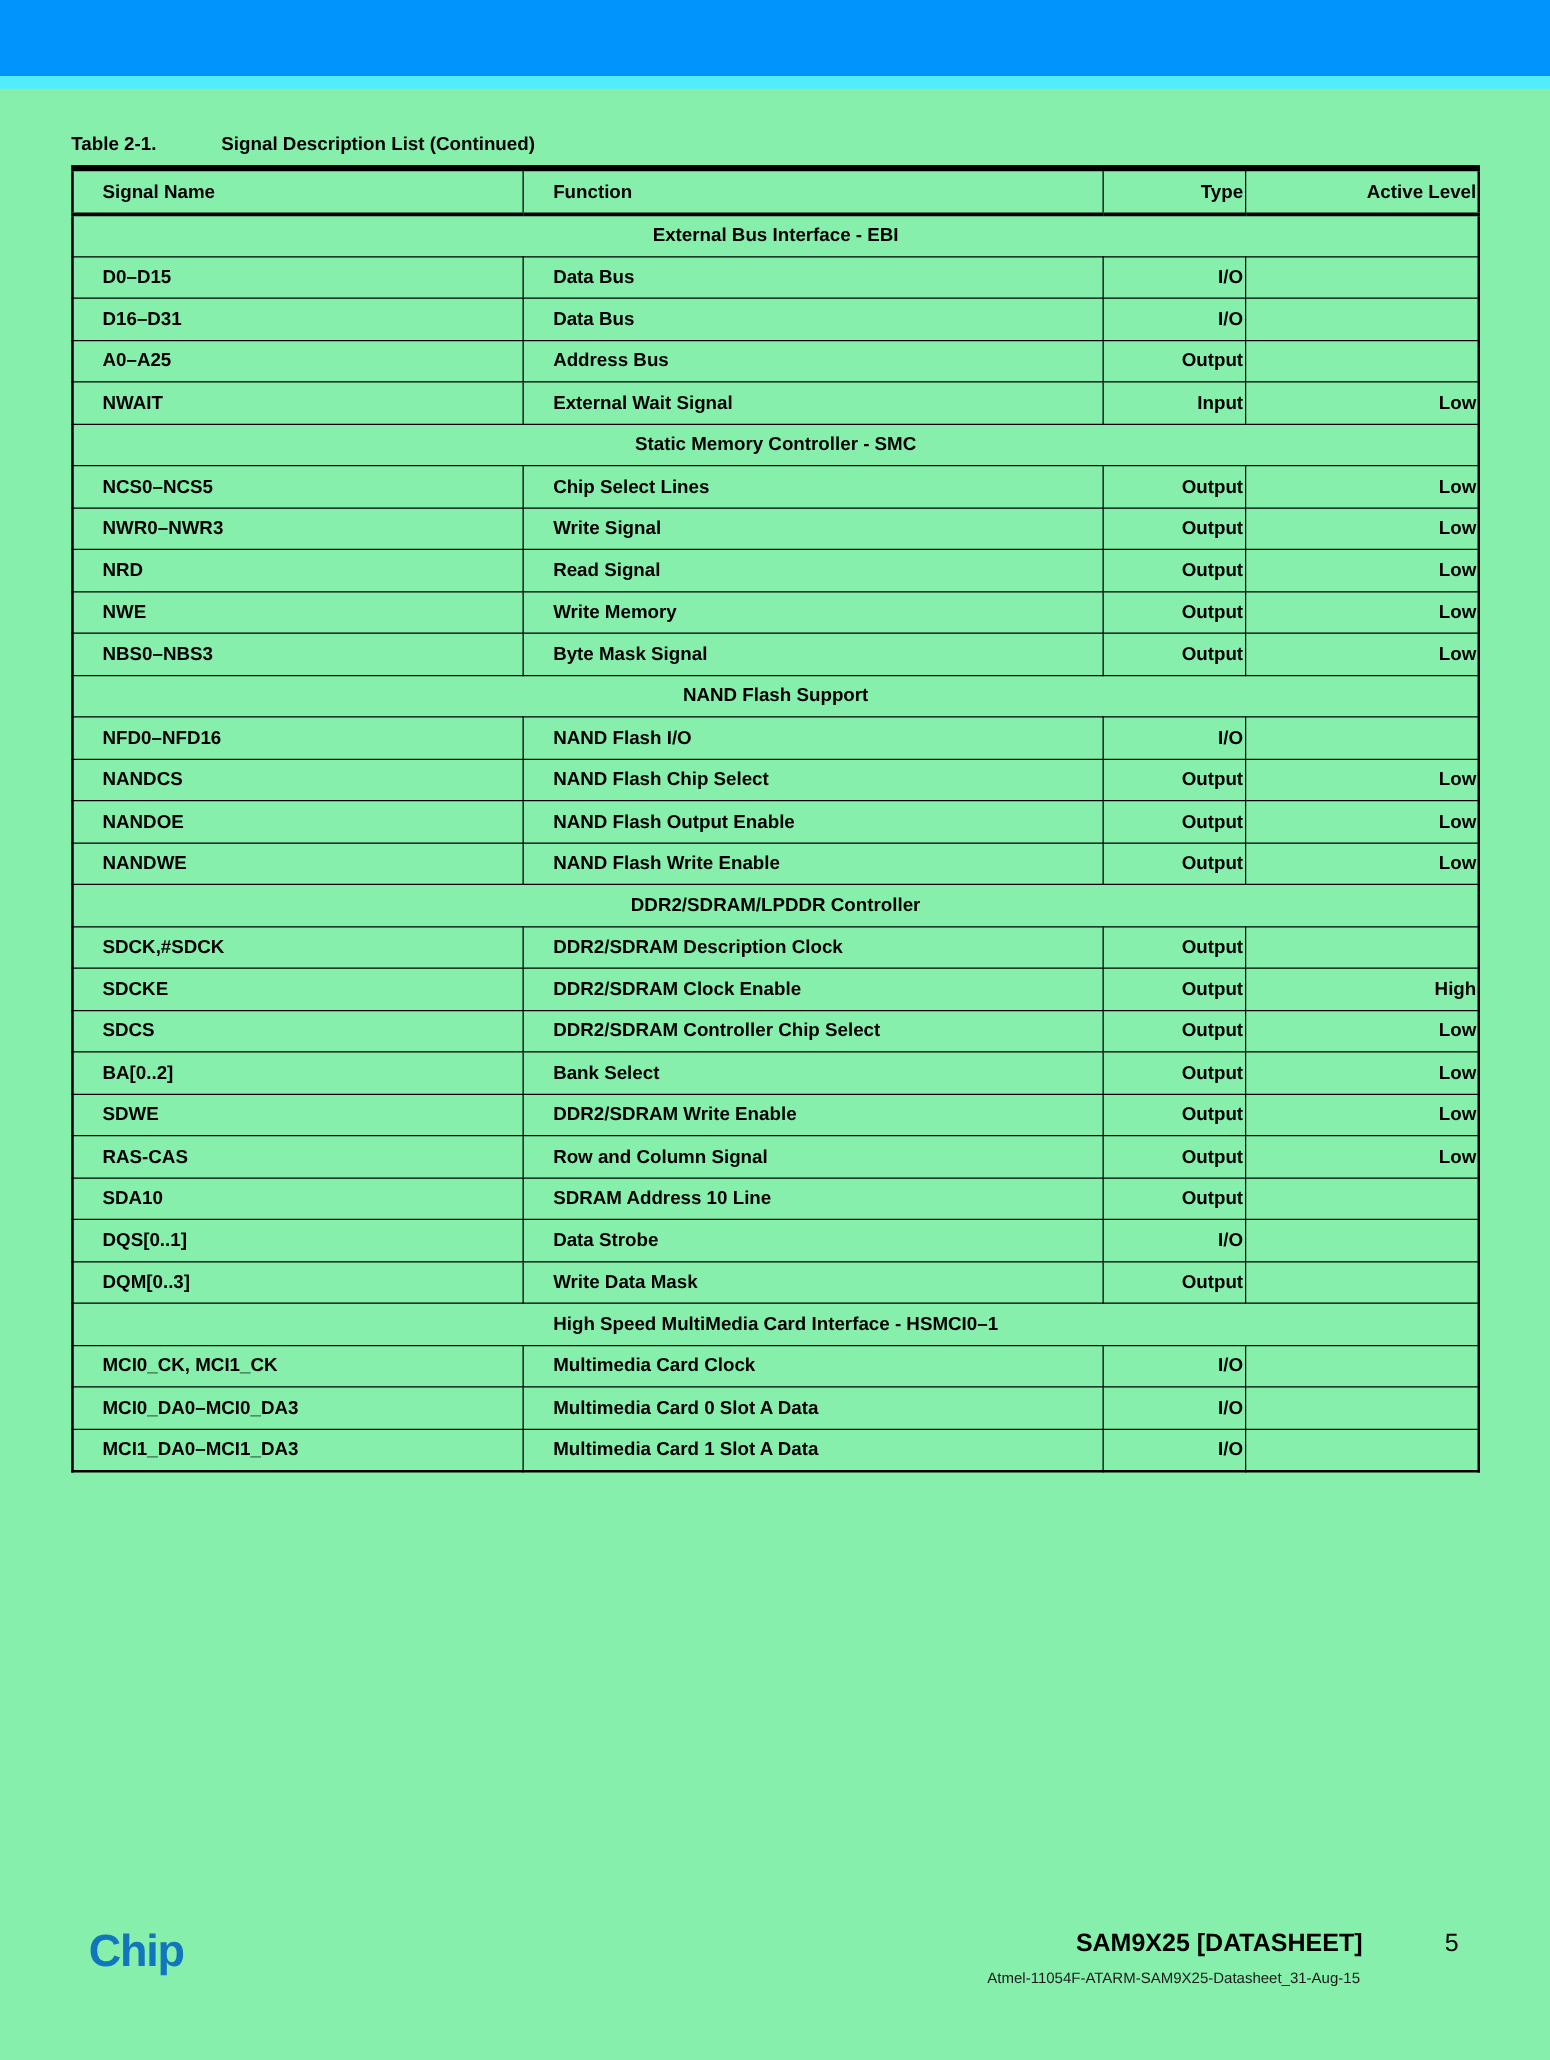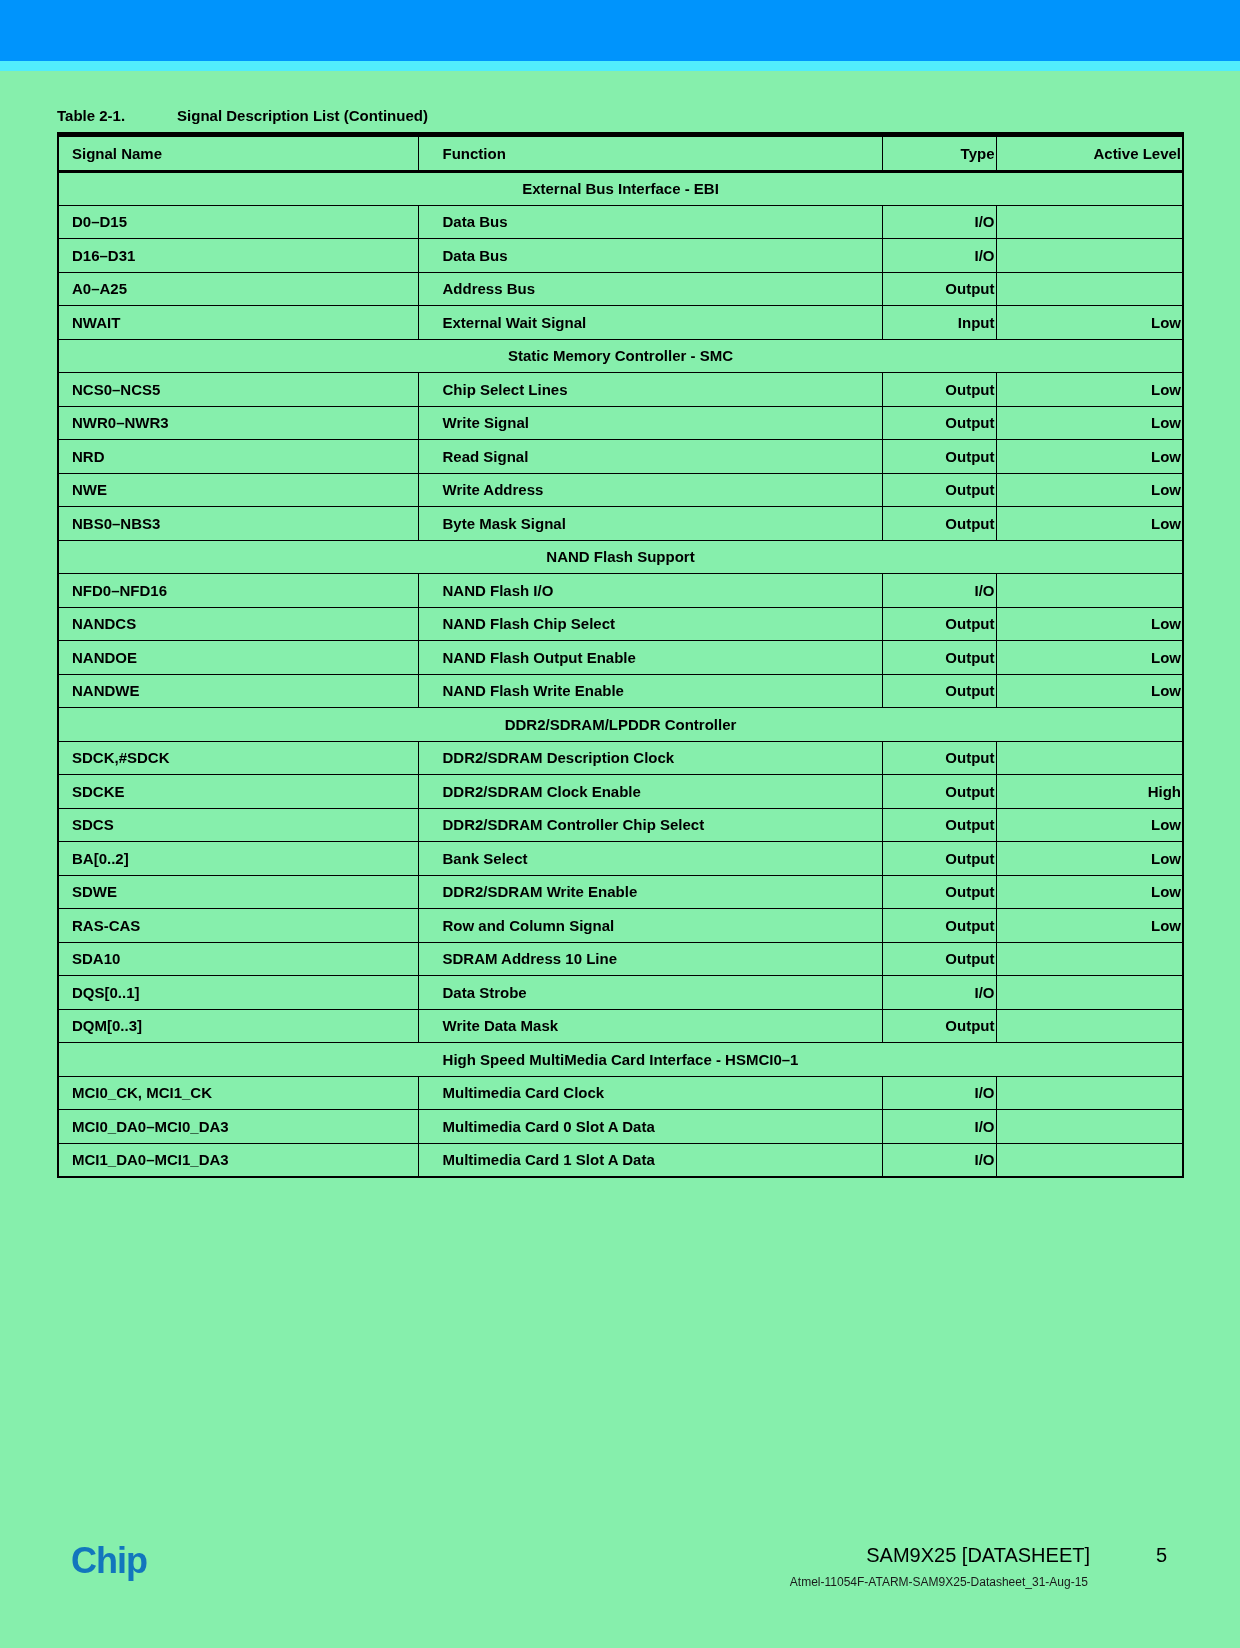--- a/index.html
+++ b/index.html
@@ -22,33 +22,33 @@
     border-collapse:collapse; table-layout:fixed;
     font-size:15px; font-weight:bold; color:#000;
   }
   table.signal-table { border-left:2px solid #000; border-right:2px solid #000; border-bottom:2px solid #000; border-top:5px solid #000; }
   table.signal-table th, table.signal-table td {
     border:1px solid #000; vertical-align:middle; overflow:hidden; white-space:nowrap;
   }
   table.signal-table thead tr { height:37px; }
   table.signal-table thead th { border-bottom:3px solid #000; font-weight:bold; }
   table.signal-table tbody tr { height:33.5px; }
-  .col-signal { text-align:left; padding-left:13px; }
+  .col-signal { text-align:left; padding-left:23px; }
   .col-function { text-align:left; padding-left:24px; }
   .col-type, .col-level { text-align:right; }
   th.col-signal, th.col-function { text-align:left; }
   tr.section-row td { text-align:center; font-weight:bold; }
 
   .footer-logo {
     position:absolute; left:71px; top:1543px;
     font-size:36px; font-weight:bold; letter-spacing:-1px; line-height:1;
   }
   .footer-doc-title {
     position:absolute; right:150px; top:1545px;
-    font-size:20px; font-weight:normal; color:#000; line-height:1;
+    font-size:20px; font-weight:bold; color:#000; line-height:1;
   }
   .footer-page-num {
     position:absolute; right:73px; top:1545px;
     font-size:20px; font-weight:normal; color:#000; line-height:1;
   }
   .footer-doc-id {
     position:absolute; right:152px; top:1576px;
     font-size:12px; font-weight:normal; color:#1a1a1a; line-height:1;
   }
 </style>
@@ -123,21 +123,21 @@
           <td class="col-level">Low</td>
         </tr>
         <tr>
           <td class="col-signal">NRD</td>
           <td class="col-function">Read Signal</td>
           <td class="col-type">Output</td>
           <td class="col-level">Low</td>
         </tr>
         <tr>
           <td class="col-signal">NWE</td>
-          <td class="col-function">Write Address</td>
+          <td class="col-function">Write Memory</td>
           <td class="col-type">Output</td>
           <td class="col-level">Low</td>
         </tr>
         <tr>
           <td class="col-signal">NBS0–NBS3</td>
           <td class="col-function">Byte Mask Signal</td>
           <td class="col-type">Output</td>
           <td class="col-level">Low</td>
         </tr>
         <tr class="section-row">

